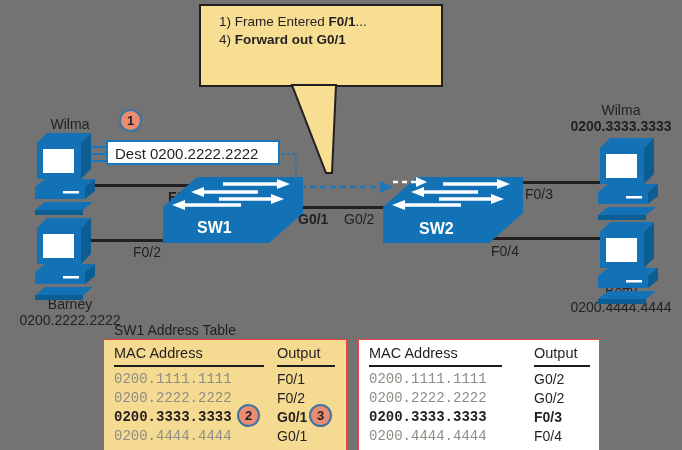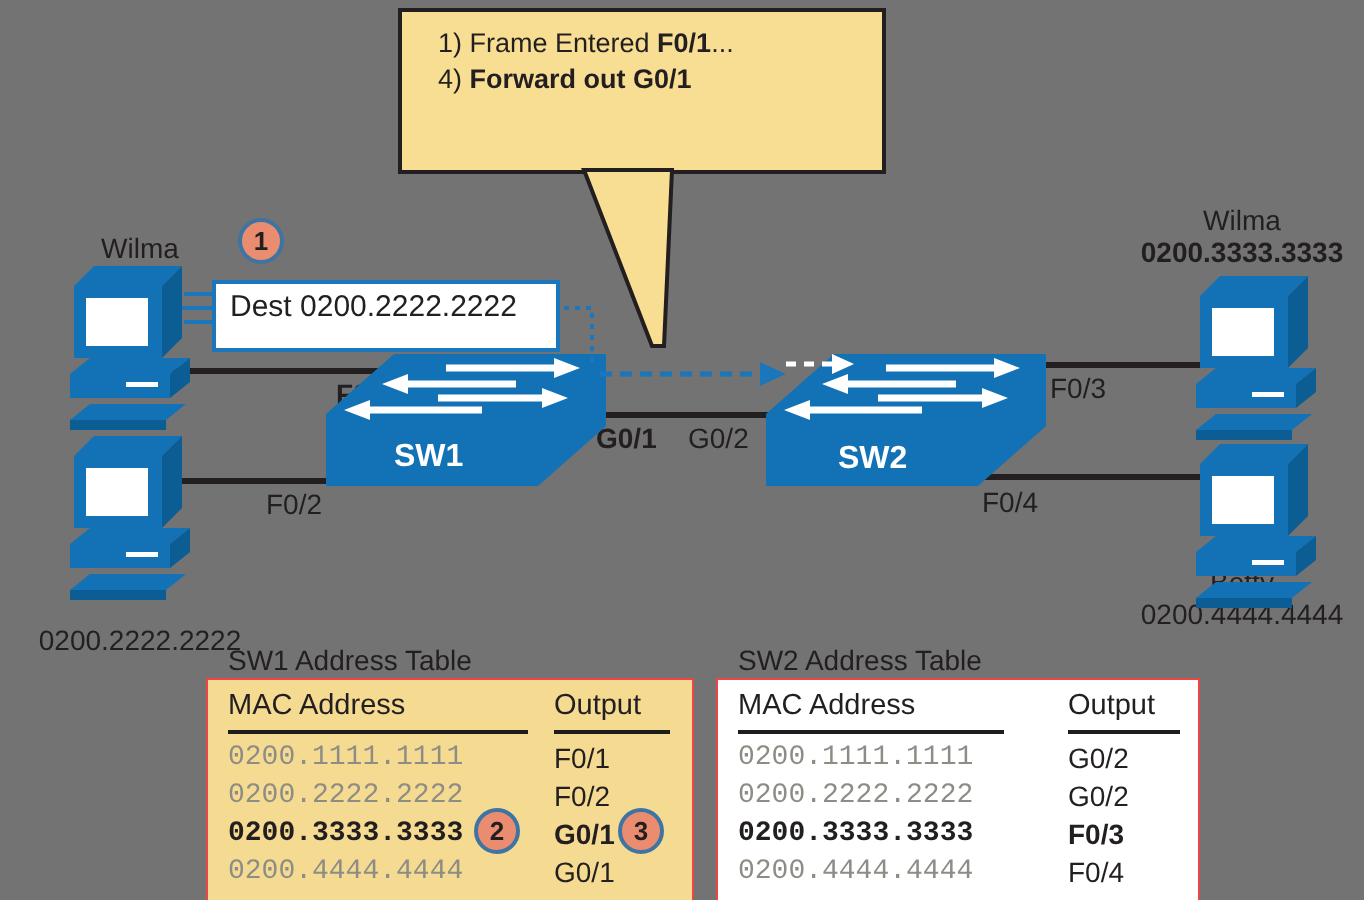--- a/index.html
+++ b/index.html
@@ -4,21 +4,21 @@
 <style>
   html,body{margin:0;padding:0;background:#fff;}
   #canvas{position:relative;width:682px;height:450px;background:#737373;overflow:hidden;
           font-family:"Liberation Sans",sans-serif;color:#231f20;}
   .abs{position:absolute;}
   
   .callout{left:199px;top:4px;width:244px;height:83px;background:#f7de92;
            border:2px solid #231f20;box-sizing:border-box;padding:7px 0 0 18px;}
   .c-line{font-size:13.5px;line-height:17.5px;white-space:nowrap;}
   
-  .frame-box{left:106px;top:140px;width:174px;height:36px;background:#fff;
+  .frame-box{left:106px;top:140px;width:174px;height:25px;background:#fff;
              border:2px solid #1b76bb;box-sizing:border-box;font-size:15px;
              line-height:23px;padding-left:7px;white-space:nowrap;}
   .speed{height:2px;background:#1b76bb;}
   
   .marker{width:19px;height:19px;border-radius:50%;background:#ea8c70;
           border:2px solid #3e74a3;font-size:13px;font-weight:bold;
           text-align:center;line-height:19px;color:#231f20;z-index:9;}
   
   .link{height:3px;background:#231f20;z-index:1;}
   .portlbl{font-size:14px;white-space:nowrap;z-index:2;}
@@ -41,20 +41,21 @@
 <body>
 
 <div id="canvas">
 
   <div class="abs callout">
     <div class="c-line"><span>1) Frame Entered </span><b>F0/1</b><span>...</span></div>
     <div class="c-line"><span>4) </span><b>Forward out G0/1</b><span></span></div>
   </div>
 
   <div class="abs hostlbl" style="left:38px;top:116px;width:64px;">Wilma</div>
+  <div class="abs hostlbl" style="left:10px;top:296px;width:120px;">Barney</div>
   <div class="abs hostlbl" style="left:10px;top:312px;width:120px;">0200.2222.2222</div>
   <div class="abs hostlbl" style="left:560px;top:102px;width:122px;">Wilma</div>
   <div class="abs hostlbl bold" style="left:560px;top:118px;width:122px;">0200.3333.3333</div>
   <div class="abs hostlbl" style="left:556px;top:283px;width:130px;">Betty</div>
   <div class="abs hostlbl" style="left:556px;top:299px;width:130px;">0200.4444.4444</div>
 
   <div class="abs link" style="left:86px;top:184px;width:130px;"></div>
   <div class="abs link" style="left:86px;top:239px;width:84px;"></div>
   <div class="abs link" style="left:296px;top:206px;width:96px;"></div>
   <div class="abs link" style="left:498px;top:181px;width:102px;"></div>
@@ -159,21 +160,20 @@
     <span class="mac" style="left:10px;top:31px;">0200.1111.1111</span>
     <span class="outv" style="left:173px;top:31px;">F0/1</span>
     <span class="mac" style="left:10px;top:50px;">0200.2222.2222</span>
     <span class="outv" style="left:173px;top:50px;">F0/2</span>
     <span class="mac emph" style="left:10px;top:69px;">0200.3333.3333</span>
     <span class="outv emph" style="left:173px;top:69px;">G0/1</span>
     <span class="mac" style="left:10px;top:88px;">0200.4444.4444</span>
     <span class="outv" style="left:173px;top:88px;">G0/1</span>
   </div>
 
-  <div class="abs atitle" style="left:369px;top:322px;">SW2 Address Table</div>
   <div class="abs atable" style="left:358px;top:339px;width:242px;background:#ffffff;">
     <span class="hdr" style="left:10px;top:5px;">MAC Address</span>
     <span class="hdr" style="left:175px;top:5px;">Output</span>
     <div class="rule" style="left:10px;top:25px;width:133px;"></div>
     <div class="rule" style="left:175px;top:25px;width:56px;"></div>
     <span class="mac" style="left:10px;top:31px;">0200.1111.1111</span>
     <span class="outv" style="left:175px;top:31px;">G0/2</span>
     <span class="mac" style="left:10px;top:50px;">0200.2222.2222</span>
     <span class="outv" style="left:175px;top:50px;">G0/2</span>
     <span class="mac emph" style="left:10px;top:69px;">0200.3333.3333</span>

